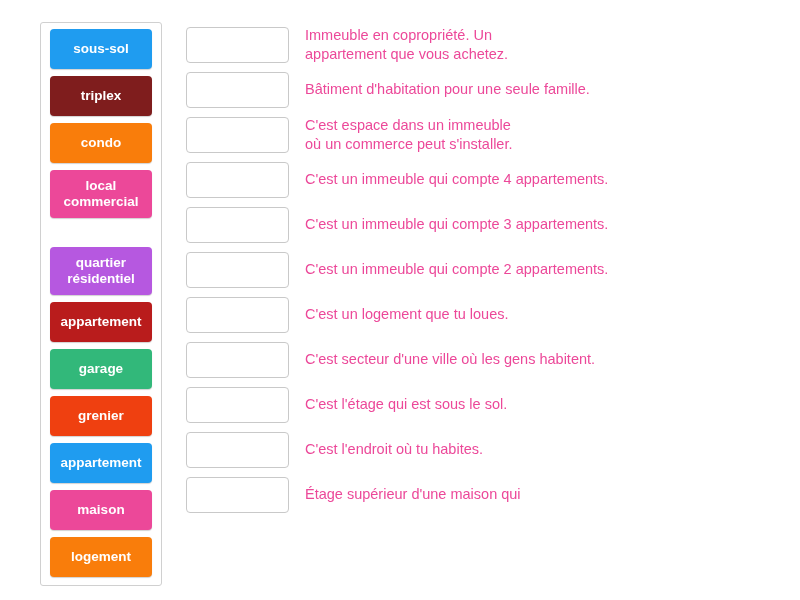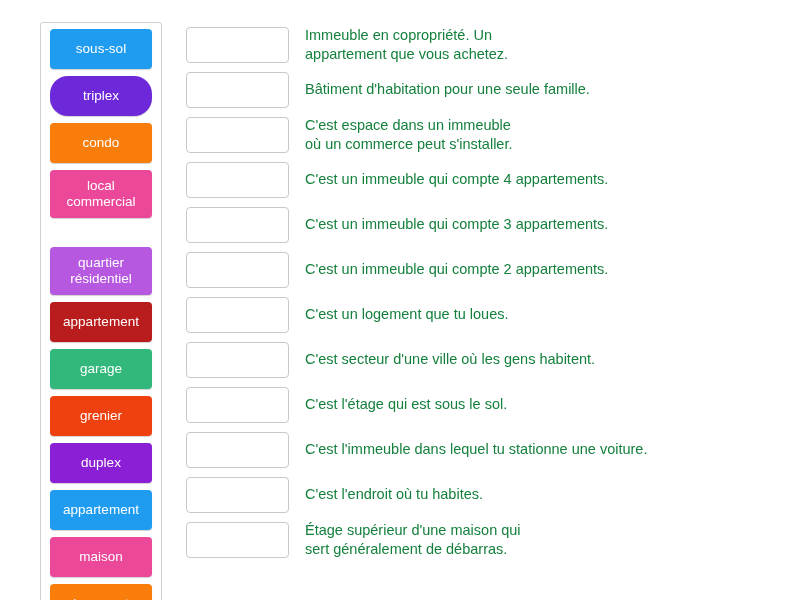--- a/index.html
+++ b/index.html
@@ -30,21 +30,21 @@
     background: #ffffff;
     padding: 6px 9px 8px 9px;
     box-sizing: border-box;
     display: flex;
     flex-direction: column;
     gap: 7px;
   }
   .word-tile {
     border-radius: 4px;
     color: #ffffff;
-    font-weight: normal;
+    font-weight: bold;
     font-size: 13.5px;
     line-height: 16px;
     text-align: center;
     padding: 8px 4px;
     box-sizing: border-box;
     min-height: 40px;
     display: flex;
     align-items: center;
     justify-content: center;
     cursor: move;
@@ -70,43 +70,42 @@
     border: 1px solid #c9c9c9;
     border-radius: 4px;
     background: #ffffff;
     box-sizing: border-box;
     flex: 0 0 auto;
   }
   .definition {
     margin-left: 16px;
     font-size: 14.5px;
     line-height: 19px;
-    color: #15803d;
+    color: #ec4899;
     max-width: 520px;
   }
   .definition .line {
     display: block;
   }
 </style>
 </head>
 <body>
 
 <div id="app">
   <div class="exercise">
 
     <div class="word-bank">
       <div class="word-tile" style="background: rgb(31, 156, 240);">sous-sol</div>
-      <div class="word-tile" style="background: #6d28d9; border-radius: 18px;">triplex</div>
+      <div class="word-tile" style="background: #7f1d1d;">triplex</div>
       <div class="word-tile" style="background: rgb(249, 125, 11);">condo</div>
       <div class="word-tile" style="background: #ec4899;">local commercial</div>
       <div class="word-tile" style="background: rgb(182, 88, 224); margin-top: 22px;">quartier résidentiel</div>
       <div class="word-tile" style="background: #b91c1c;">appartement</div>
       <div class="word-tile" style="background: rgb(50, 184, 122);">garage</div>
       <div class="word-tile" style="background: rgb(239, 64, 16);">grenier</div>
-      <div class="word-tile" style="background: rgb(138, 31, 214);">duplex</div>
       <div class="word-tile" style="background: rgb(31, 156, 240);">appartement</div>
       <div class="word-tile" style="background: #ec4899;">maison</div>
       <div class="word-tile" style="background: rgb(249, 125, 11);">logement</div>
     </div>
 
     <div class="answers">
 
       <div class="answer-row">
         <div class="drop-slot"></div>
         <div class="definition">
@@ -165,37 +164,30 @@
           </div>
       </div>
 
       <div class="answer-row">
         <div class="drop-slot"></div>
         <div class="definition">
             <span class="line">C'est l'étage qui est sous le sol.</span>
           </div>
       </div>
 
-      <div class="answer-row">
-        <div class="drop-slot"></div>
-        <div class="definition">
-            <span class="line">C'est l'immeuble dans lequel tu stationne une voiture.</span>
-          </div>
-      </div>
 
       <div class="answer-row">
         <div class="drop-slot"></div>
         <div class="definition">
             <span class="line">C'est l'endroit où tu habites.</span>
           </div>
       </div>
 
       <div class="answer-row">
         <div class="drop-slot"></div>
         <div class="definition">
             <span class="line">Étage supérieur d'une maison qui</span>
-            <span class="line">sert généralement de débarras.</span>
           </div>
       </div>
 
     </div>
   </div>
 </div>
 
 </body></html>

